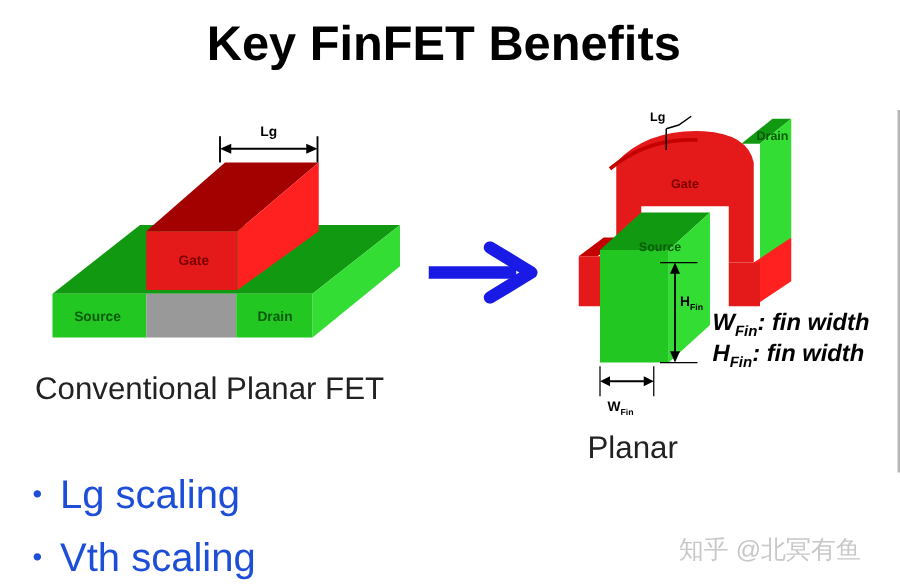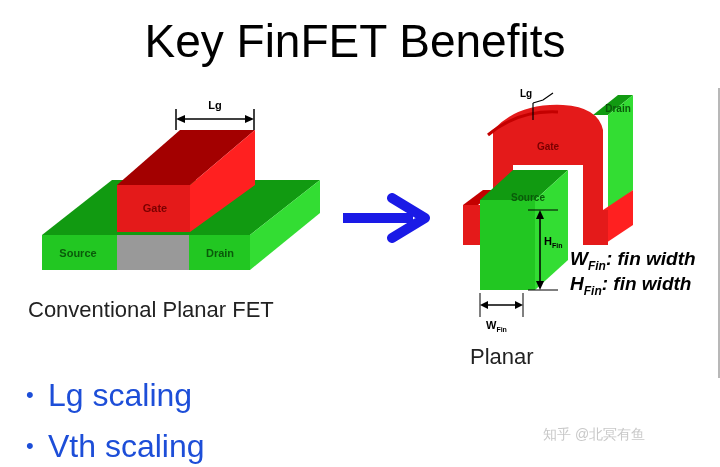--- a/index.html
+++ b/index.html
@@ -1,23 +1,23 @@
 <!DOCTYPE html>
 <html><head>
 <meta charset="utf-8">
 <style>
   html, body { margin:0; padding:0; }
   body { width:720px; height:467px; background:#ffffff; position:relative; overflow:hidden; font-family:"Liberation Sans", sans-serif; }
-  .title { position:absolute; left:0; width:710px; top:14px; text-align:center; font-weight:normal; font-size:46px; color:#000; letter-spacing:0px; }
+  .title { position:absolute; left:0; width:710px; top:14px; text-align:center; font-weight:bold; font-size:39px; color:#000; letter-spacing:0px; }
   .abs { position:absolute; }
-  .caption { font-size:22px; color:#222; }
+  .caption { font-size:25px; color:#222; }
   .bullet { position:absolute; left:26px; font-size:32px; color:#1d4ed8; }
   .bullet .dot { display:inline-block; width:22px; font-size:22px; vertical-align:middle; position:relative; top:-3px; }
   .vline { position:absolute; left:718px; top:88px; width:2px; height:290px; background:#b8b8b8; }
-  .watermark { position:absolute; left:543px; top:426px; font-size:14px; color:#c8c8c8; }
+  .watermark { position:absolute; left:543px; top:426px; font-size:20px; color:#c8c8c8; }
   .legend { position:absolute; font-weight:bold; font-size:19px; color:#000; left:570px;font-style:italic; }
   .legend sub { font-size:12px; }
   svg text { font-family:"Liberation Sans", sans-serif; }
 </style>
 </head>
 <body>
 
 <div class="title">Key FinFET Benefits</div>
 
 <svg class="abs" style="left:30px;top:95px" width="300" height="185" viewBox="0 0 300 185">

